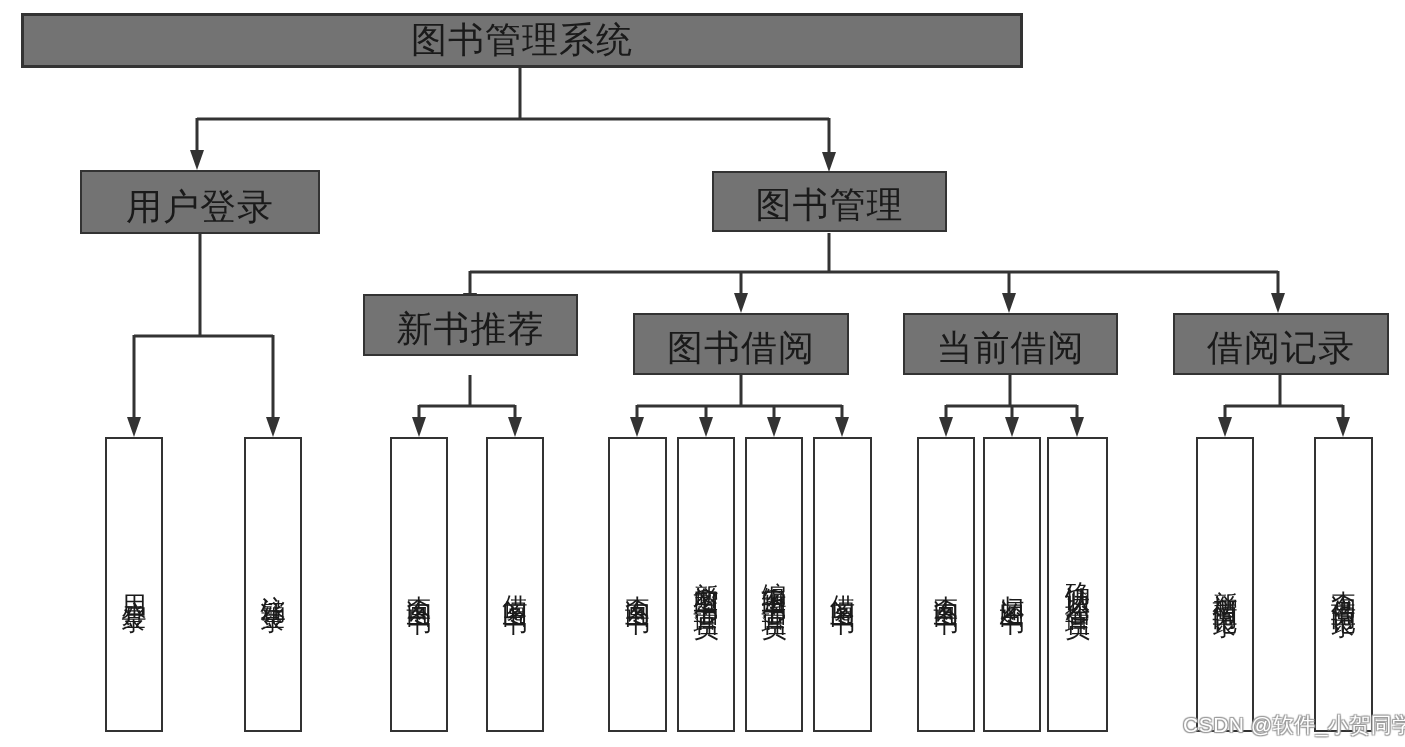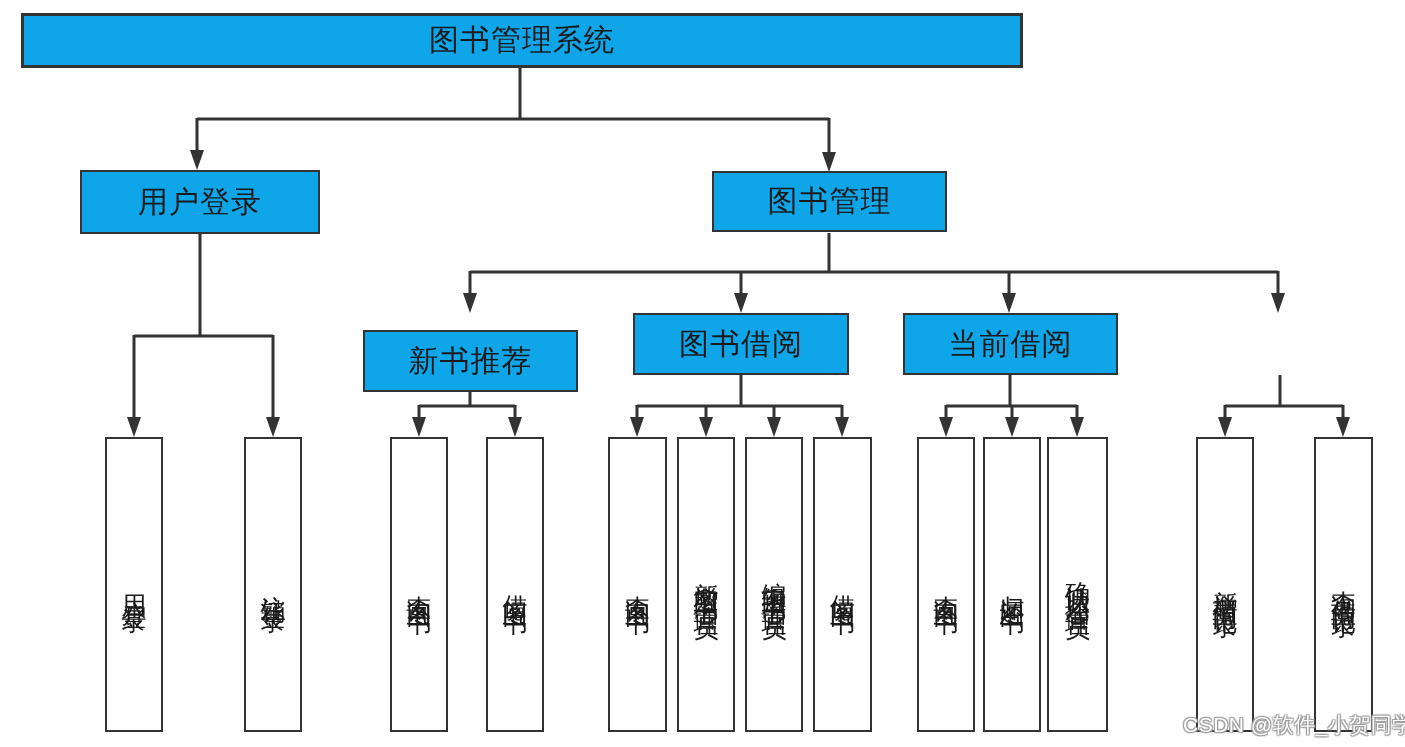--- a/index.html
+++ b/index.html
@@ -16,25 +16,25 @@
     position:relative;
     width:1405px;height:747px;
     background:var(--background);
     overflow:hidden;
   }
   .stage svg{position:absolute;left:0;top:0;}
   #connectors path{stroke:var(--line);stroke-width:3;fill:none;}
   #connectors polygon{fill:var(--line);stroke:none;}
   .node{
     position:absolute;
-    display:flex;align-items:center;justify-content:center;
-    background:#0ea5e9;
+    display:flex;align-items:flex-end;justify-content:center;
+    background:#737373;
     border:3px solid var(--line);
     color:var(--text);
-    font-size:30px;
+    font-size:36px;
     letter-spacing:1px;
     z-index:2;
   }
   .node.lv{border-width:2.5px;}
   .leaf{
     position:absolute;
     display:flex;align-items:center;justify-content:center;
     background:#fff;
     border:2.5px solid var(--line);
     color:var(--text);
@@ -132,29 +132,32 @@
     <span>图书管理系统</span>
   </div>
 
   <div class="node lv" style="left:80px;top:170px;width:240px;height:64px">
     <span>用户登录</span>
   </div>
   <div class="node lv" style="left:712px;top:171px;width:235px;height:61px">
     <span>图书管理</span>
   </div>
 
-  <div class="node lv" style="left:363px;top:330px;width:215px;height:62px">
+  <div class="node lv" style="left:363px;top:294px;width:215px;height:62px">
     <span>新书推荐</span>
   </div>
   <div class="node lv" style="left:903px;top:313px;width:215px;height:62px">
     <span>当前借阅</span>
   </div>
   <div class="node lv" style="left:633px;top:313px;width:216px;height:62px">
     <span>图书借阅</span>
   </div>
+  <div class="node lv" style="left:1173px;top:313px;width:216px;height:62px">
+    <span>借阅记录</span>
+  </div>
 
   <div class="leaf" style="left:105px">
     <span>用户登录</span>
   </div>
   <div class="leaf" style="left:244px">
     <span>注销登录</span>
   </div>
 
   <div class="leaf" style="left:390px">
     <span>查询图书</span>

